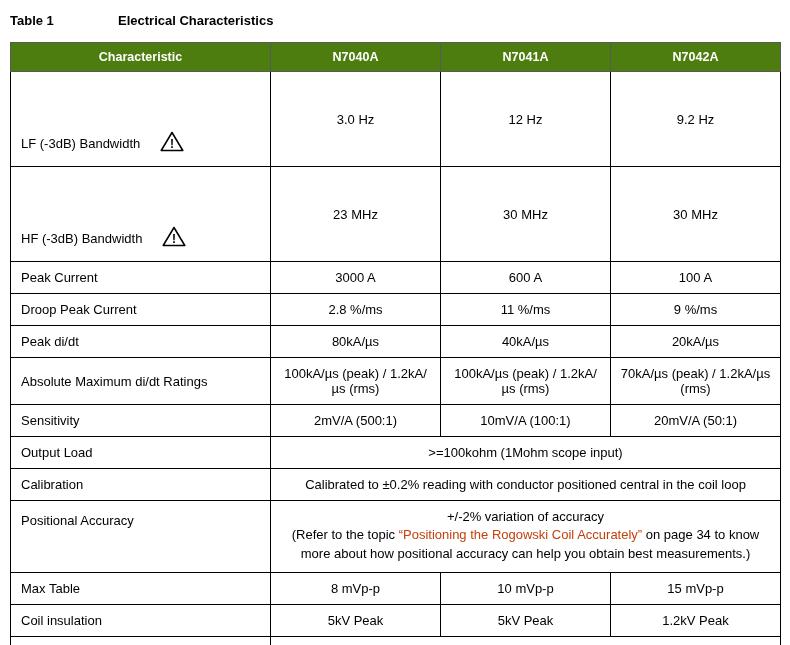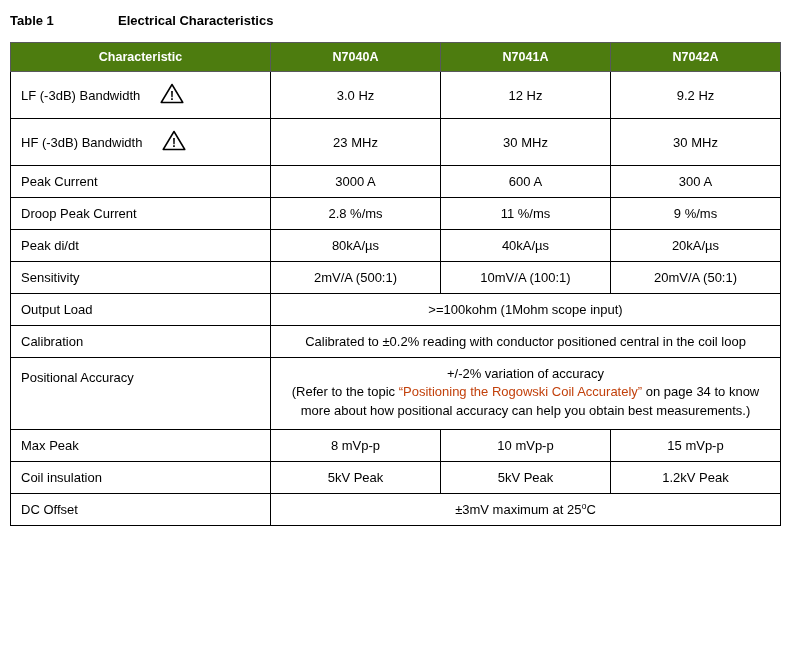--- a/index.html
+++ b/index.html
@@ -47,20 +47,21 @@
     text-align:left;
     padding-left:10px;
   }
   td.value-cell{
     text-align:center;
   }
   tr.tall td{padding-top:11px;padding-bottom:11px;}
   .label-wrap{
     display:flex;
     align-items:center;
+    margin-top:48px;
   }
   .warn-icon{
     margin-left:20px;
     flex:0 0 auto;
     display:inline-block;
   }
   .pos-line1{text-align:center;margin:0 0 2px 0;}
   .pos-ref{text-align:center;margin:0;line-height:1.45;}
   .ref-link{color:#c2410c;cursor:pointer;}
   sup{font-size:9px;vertical-align:super;line-height:0;}
@@ -121,37 +122,43 @@
       </td>
       <td class="value-cell">23 MHz</td>
       <td class="value-cell">30 MHz</td>
       <td class="value-cell">30 MHz</td>
     </tr>
 
     <tr>
       <td class="label-cell">Peak Current</td>
       <td class="value-cell">3000 A</td>
       <td class="value-cell">600 A</td>
-      <td class="value-cell">300 A</td>
+      <td class="value-cell">100 A</td>
     </tr>
 
     <tr>
       <td class="label-cell">Droop Peak Current</td>
       <td class="value-cell">2.8 %/ms</td>
       <td class="value-cell">11 %/ms</td>
       <td class="value-cell">9 %/ms</td>
     </tr>
 
     <tr>
       <td class="label-cell">Peak di/dt</td>
       <td class="value-cell">80kA/µs</td>
       <td class="value-cell">40kA/µs</td>
       <td class="value-cell">20kA/µs</td>
     </tr>
 
+    <tr>
+      <td class="label-cell">Absolute Maximum di/dt Ratings</td>
+      <td class="value-cell">100kA/µs (peak) / 1.2kA/µs (rms)</td>
+      <td class="value-cell">100kA/µs (peak) / 1.2kA/µs (rms)</td>
+      <td class="value-cell">70kA/µs (peak) / 1.2kA/µs (rms)</td>
+    </tr>
 
     <tr>
       <td class="label-cell">Sensitivity</td>
       <td class="value-cell">2mV/A (500:1)</td>
       <td class="value-cell">10mV/A (100:1)</td>
       <td class="value-cell">20mV/A (50:1)</td>
     </tr>
 
     <tr>
       <td class="label-cell">Output Load</td>
@@ -166,21 +173,21 @@
     <tr>
       <td class="label-cell" style="vertical-align:top;padding-top:12px;">Positional Accuracy</td>
       <td class="value-cell" colspan="3">
         <p class="pos-line1">+/-2% variation of accuracy</p>
         <p class="pos-ref"><span>(Refer to the topic </span><span class="ref-link">“Positioning the Rogowski Coil Accurately”</span><span> on page 34 to know more about how positional accuracy can help you obtain best measurements.)</span></p>
       </td>
     </tr>
 
 
     <tr>
-      <td class="label-cell">Max Peak</td>
+      <td class="label-cell">Max Table</td>
       <td class="value-cell">8 mVp-p</td>
       <td class="value-cell">10 mVp-p</td>
       <td class="value-cell">15 mVp-p</td>
     </tr>
 
     <tr>
       <td class="label-cell">Coil insulation</td>
       <td class="value-cell">5kV Peak</td>
       <td class="value-cell">5kV Peak</td>
       <td class="value-cell">1.2kV Peak</td>

